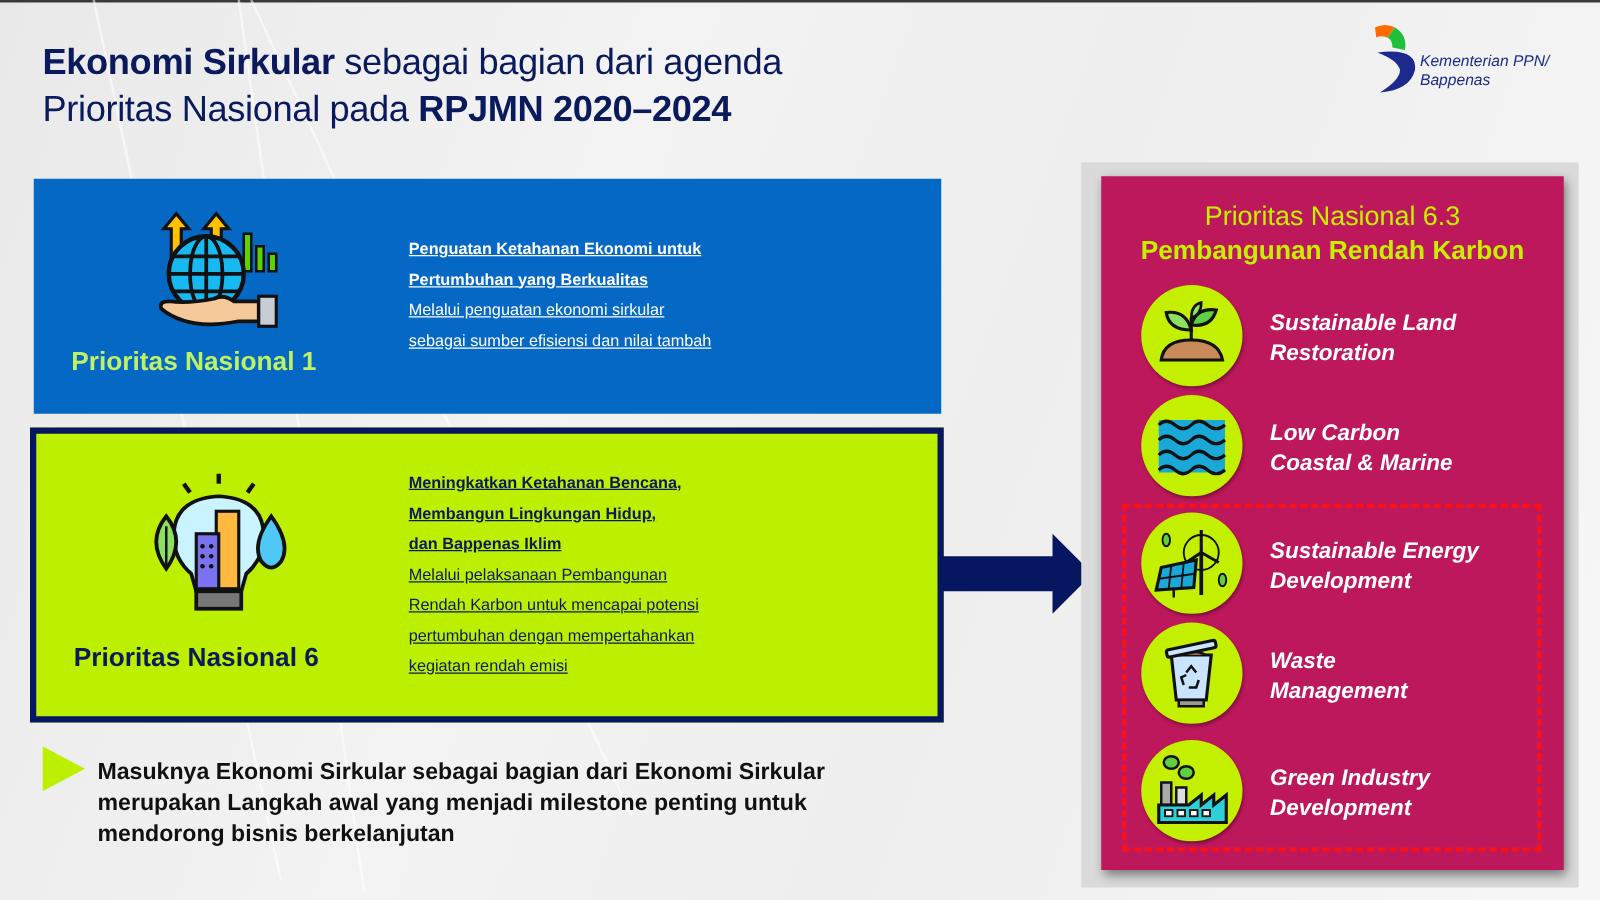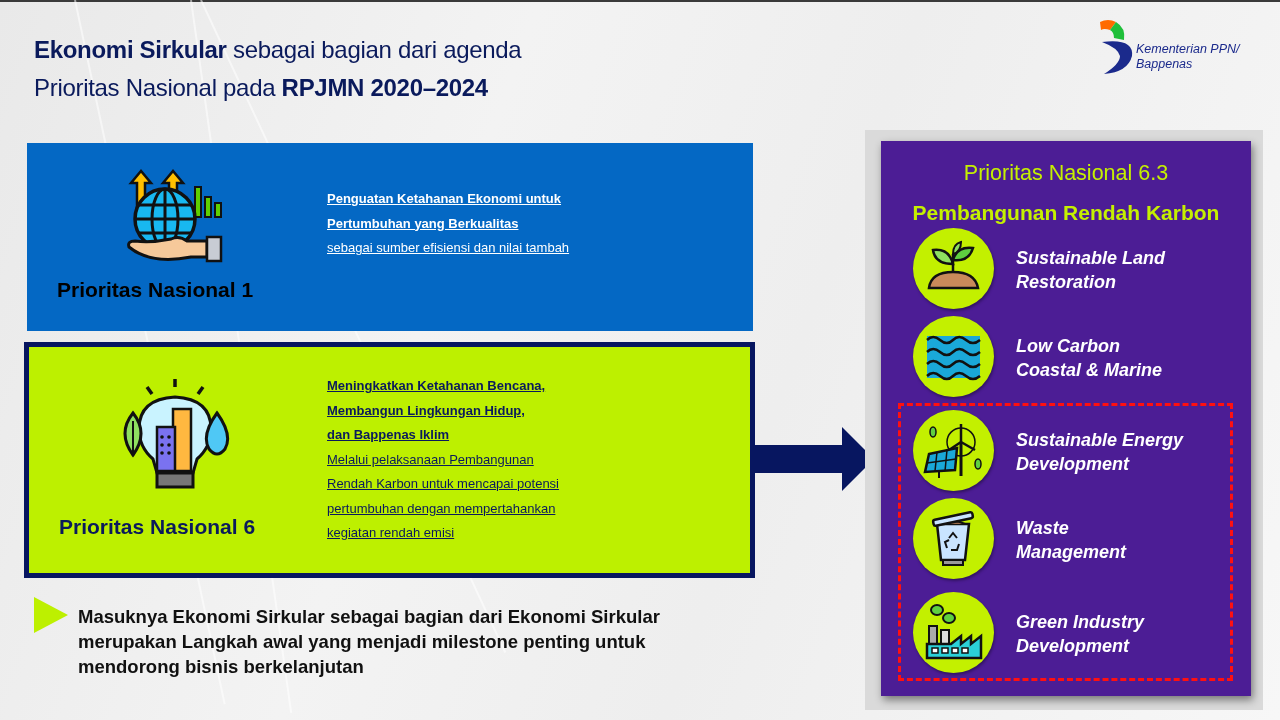--- a/index.html
+++ b/index.html
@@ -8,21 +8,21 @@
     position: relative;
     font-family: "Liberation Sans", sans-serif;
     background: linear-gradient(110deg, #e9e9e9 0%, #f3f3f3 35%, #eeeeee 60%, #f7f7f7 100%);
   }
   .topbar { position: absolute; left: 0; top: 0; width: 1280px; height: 2px; background: #3a3a3a; }
   .streak { position: absolute; top: 0; width: 2px; height: 720px; background: rgba(255,255,255,0.55); transform-origin: top; }
 
   
   .title {
     position: absolute; left: 34px; top: 31px; width: 820px;
-    color: #0a1a5c; font-size: 24px; line-height: 38px; letter-spacing: -0.3px;
+    color: #0a1a5c; font-size: 29px; line-height: 38px; letter-spacing: -0.3px;
   }
   .title b { font-weight: bold; }
 
   
   .logo { position: absolute; left: 1098px; top: 16px; width: 170px; height: 64px; }
   .logo-text {
     position: absolute; left: 38px; top: 26px; color: #1b2a8c;
     font-size: 12.5px; font-style: italic; line-height: 15px; font-weight: normal;
   }
 
@@ -55,27 +55,27 @@
     font-size: 18.5px; line-height: 25px; font-weight: bold; color: #111;
   }
 
   
   .panel-frame {
     position: absolute; left: 865px; top: 130px; width: 398px; height: 580px;
     background: #dadada;
   }
   .panel {
     position: absolute; left: 881px; top: 141px; width: 370px; height: 555px;
-    background: #4c1d95; box-shadow: 2px 4px 8px rgba(0,0,0,0.45);
+    background: #be185d; box-shadow: 2px 4px 8px rgba(0,0,0,0.45);
   }
   .panel-title {
     position: absolute; left: 0; width: 370px; text-align: center; color: #c5f000;
   }
   .panel-title.t1 { top: 20px; font-size: 21.5px; }
-  .panel-title.t2 { top: 48px; font-size: 21px; font-weight: bold; margin-top: 12px; }
+  .panel-title.t2 { top: 48px; font-size: 21px; font-weight: bold; }
   .dashed-box {
     position: absolute; left: 17px; top: 262px; width: 335px; height: 278px;
     border: 3px dashed #ff1010;
   }
   .item { position: absolute; left: 32px; width: 330px; height: 84px; }
   .item-circle {
     position: absolute; left: 0; top: 0; width: 81px; height: 81px; border-radius: 50%;
     background: #c3f000; box-shadow: 1px 2px 3px rgba(0,0,0,0.35);
   }
   .item-circle svg { position: absolute; left: 10px; top: 10px; }
@@ -118,24 +118,25 @@
     <rect x="94" y="38" width="6" height="14" fill="#5fd000" stroke="#111" stroke-width="2"></rect>
     <circle cx="44" cy="54" r="30" fill="#18b8f0" stroke="#111" stroke-width="3.5"></circle>
     <ellipse cx="44" cy="54" rx="13" ry="30" fill="none" stroke="#111" stroke-width="3"></ellipse>
     <line x1="14" y1="54" x2="74" y2="54" stroke="#111" stroke-width="3"></line>
     <line x1="18" y1="40" x2="70" y2="40" stroke="#111" stroke-width="3"></line>
     <line x1="18" y1="68" x2="70" y2="68" stroke="#111" stroke-width="3"></line>
     <line x1="44" y1="24" x2="44" y2="84" stroke="#111" stroke-width="3"></line>
     <path d="M8 82 Q30 100 70 92 L86 92 L86 76 L66 76 Q58 70 50 74 Q30 78 14 76 Q6 76 8 82 Z" fill="#f6c99a" stroke="#111" stroke-width="3"></path>
     <rect x="86" y="72" width="14" height="24" fill="#c8ccd4" stroke="#111" stroke-width="2.5"></rect>
   </svg>
-  <div class="card-label" style="left:30px;top:135px;color:#000000;">Prioritas Nasional 1</div>
+  <div class="card-label" style="left:30px;top:135px;color:#bef264;">Prioritas Nasional 1</div>
   <div class="card-text" style="left:300px;top:44px;color:#ffffff;">
     <span class="head">Penguatan Ketahanan Ekonomi untuk</span>
     <span class="head">Pertumbuhan yang Berkualitas</span>
+    <span class="body">Melalui penguatan ekonomi sirkular</span>
     <span class="body">sebagai sumber efisiensi dan nilai tambah</span>
   </div>
 </div>
 
 <div class="card6">
   <svg class="card-icon" style="left:88px;top:30px;" width="116" height="114" viewBox="0 0 116 114">
     <line x1="58" y1="2" x2="58" y2="10" stroke="#111" stroke-width="3.5"></line>
     <line x1="30" y1="10" x2="35" y2="17" stroke="#111" stroke-width="3.5"></line>
     <line x1="86" y1="10" x2="81" y2="17" stroke="#111" stroke-width="3.5"></line>
     <path d="M22 52 Q22 22 58 20 Q94 22 94 52 Q94 70 80 82 L76 96 L40 96 L36 82 Q22 70 22 52 Z" fill="#c9f3ff" stroke="#111" stroke-width="3"></path>

